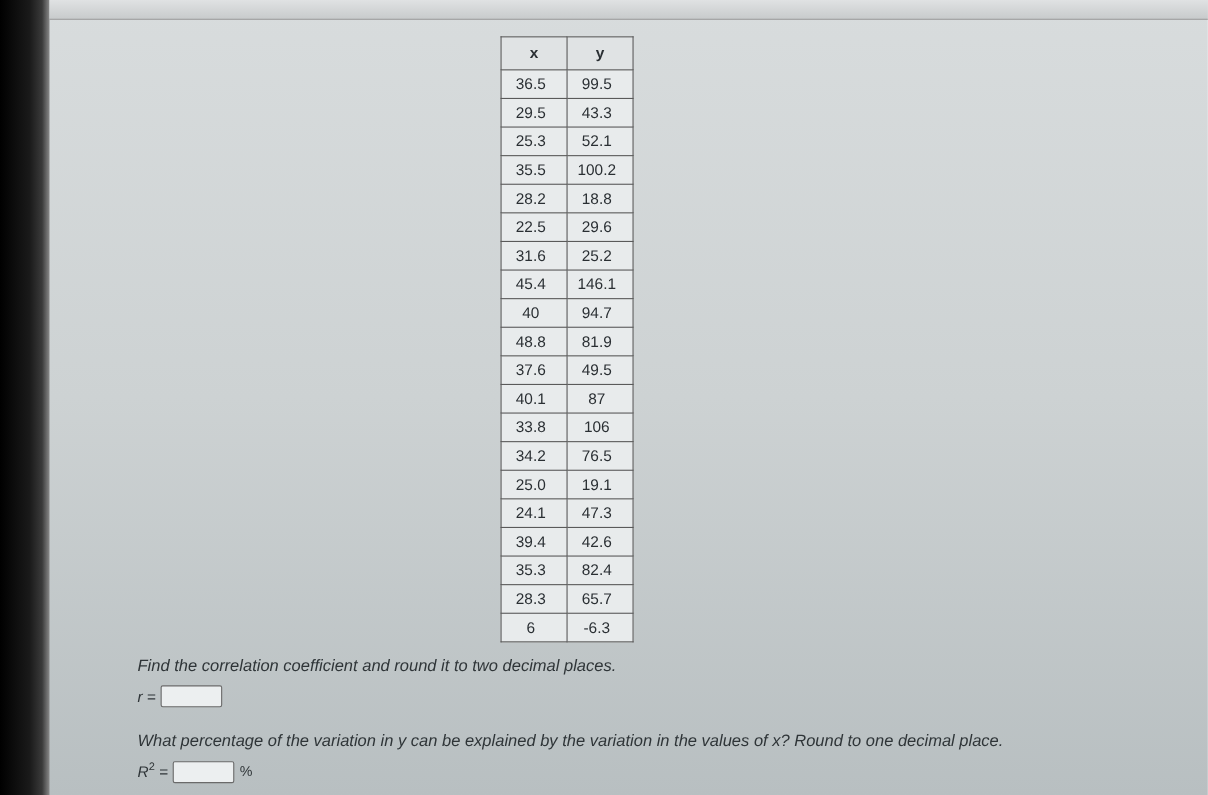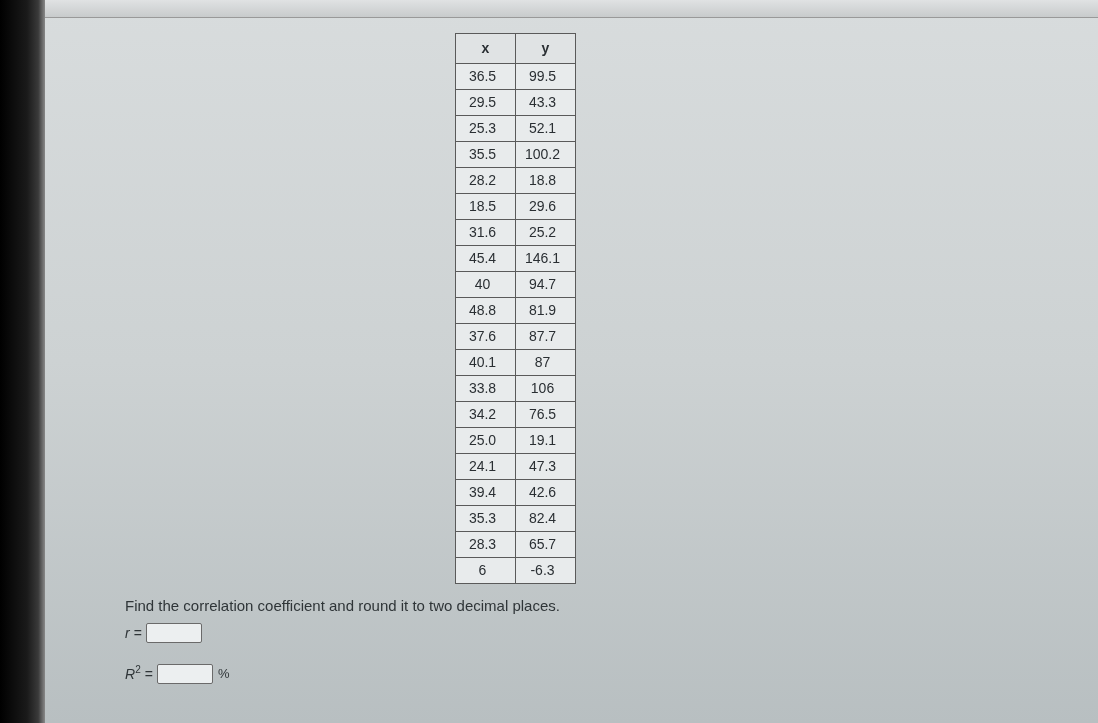--- a/index.html
+++ b/index.html
@@ -66,20 +66,21 @@
       padding: 4px 10px;
     }
     .question-area {
       margin-top: 8px;
       color: #2f3538;
       font-size: 15px;
       line-height: 1.6;
     }
     .prompt-line {
       margin-bottom: 4px;
+      font-style: italic;
     }
     .answer-line {
       margin-bottom: 18px;
       font-size: 14px;
       display: flex;
       align-items: center;
       gap: 4px;
       font-style: italic;
     }
     .answer-line .eq {
@@ -138,42 +139,42 @@
           </tr>
           <tr>
             <td>35.5</td>
             <td>100.2</td>
           </tr>
           <tr>
             <td>28.2</td>
             <td>18.8</td>
           </tr>
           <tr>
-            <td>18.5</td>
+            <td>22.5</td>
             <td>29.6</td>
           </tr>
           <tr>
             <td>31.6</td>
             <td>25.2</td>
           </tr>
           <tr>
             <td>45.4</td>
             <td>146.1</td>
           </tr>
           <tr>
             <td>40</td>
             <td>94.7</td>
           </tr>
           <tr>
             <td>48.8</td>
             <td>81.9</td>
           </tr>
           <tr>
             <td>37.6</td>
-            <td>87.7</td>
+            <td>49.5</td>
           </tr>
           <tr>
             <td>40.1</td>
             <td>87</td>
           </tr>
           <tr>
             <td>33.8</td>
             <td>106</td>
           </tr>
           <tr>
@@ -209,20 +210,21 @@
   </div>
 
   <div class="question-area">
     <div class="prompt-line">Find the correlation coefficient and round it to two decimal places.</div>
     <div class="answer-line">
       <span>r</span>
       <span class="eq">=</span>
       <input type="text" class="input-box" style="">
     </div>
 
+    <div class="prompt-line">What percentage of the variation in y can be explained by the variation in the values of x? Round to one decimal place.</div>
     <div class="answer-line">
       <span><span>R</span><span class="sup">2</span></span>
       <span class="eq">=</span>
       <input type="text" class="input-box" style="">
       <span class="unit">%</span>
     </div>
   </div>
 
 </div>
 

